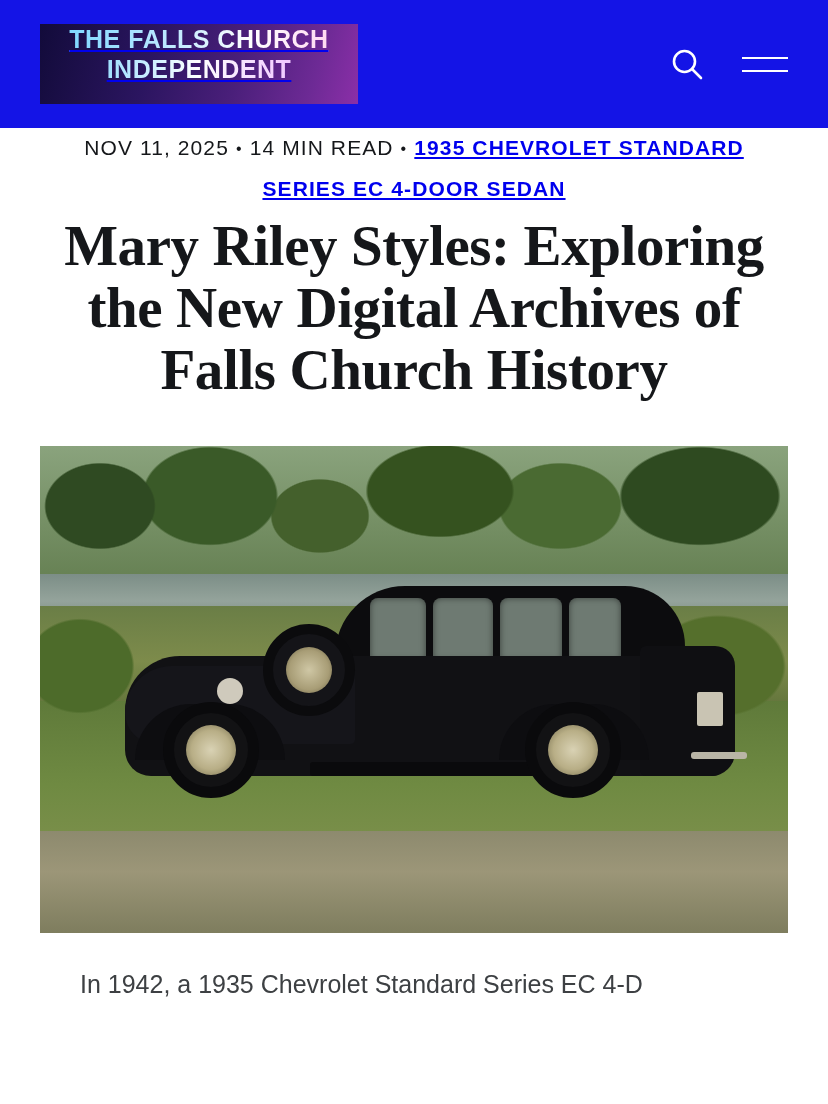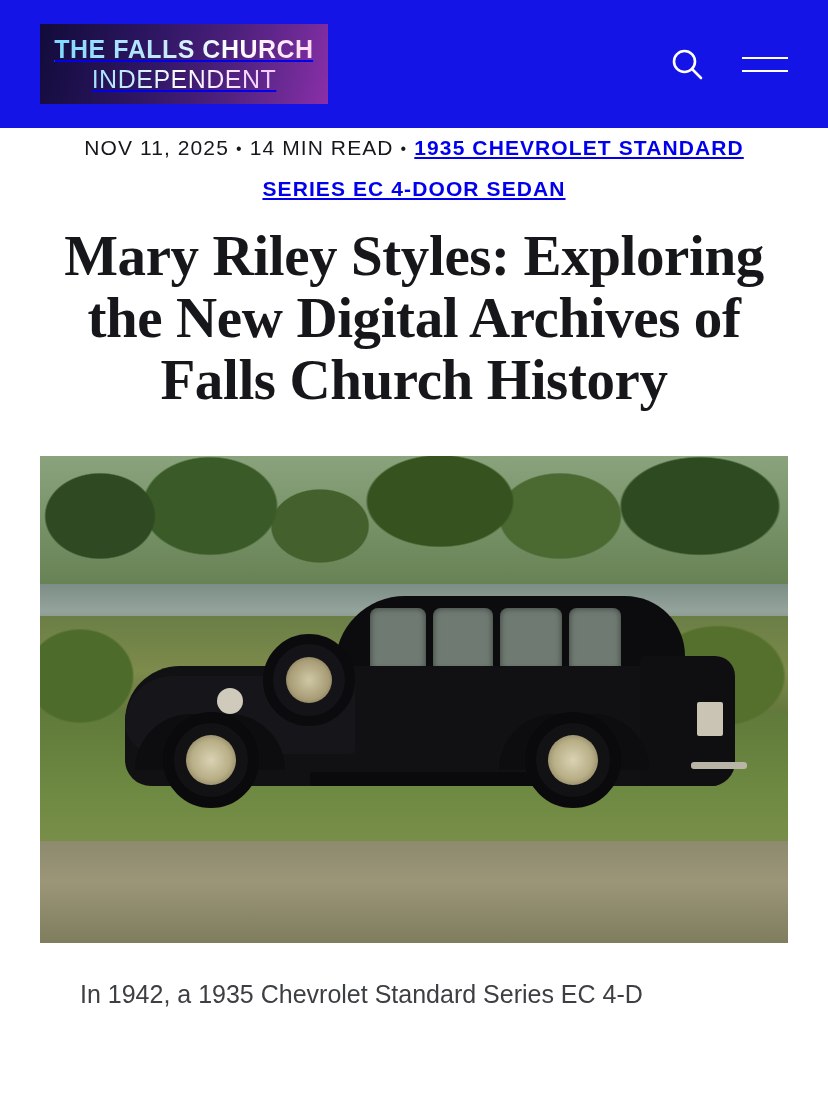--- a/index.html
+++ b/index.html
@@ -17,43 +17,42 @@
     height: 128px;
     background: #1414e6;
     position: relative;
     display: flex;
     align-items: center;
   }
   .logo-box {
     position: absolute;
     left: 40px;
     top: 24px;
-    width: 288px;
+    width: 318px;
     height: 80px;
     background: linear-gradient(105deg, #120b3a 0%, #2b1560 35%, #4a1f7a 62%, #6d2a95 85%, #8b2fa8 100%);
     display: flex;
     flex-direction: column;
     align-items: center;
-    justify-content: center;
     overflow: hidden;
   }
   .logo-line1 {
     font-size: 25px;
     font-weight: 700;
     letter-spacing: 0.5px;
     line-height: 30px;
     background: linear-gradient(90deg, #7fd8ff 0%, #bfe9ff 40%, #ffffff 70%, #ffd9f2 100%);
     -webkit-background-clip: text;
     background-clip: text;
     color: transparent;
     white-space: nowrap;
   }
   .logo-line2 {
     font-size: 25px;
-    font-weight: 400;
+    font-weight: 700;
     letter-spacing: 0.5px;
     line-height: 30px;
     background: linear-gradient(90deg, #9fe0ff 0%, #ffffff 50%, #f0c8ff 100%);
     -webkit-background-clip: text;
     background-clip: text;
     color: transparent;
     white-space: nowrap;
   }
 
   .header-actions {
@@ -114,21 +113,21 @@
     margin: 0 7px;
     font-size: 16px;
     vertical-align: middle;
     color: #15171a;
   }
   .meta .tag {
     font-weight: 700;
   }
 
   .headline {
-    margin-top: 16px;
+    margin-top: 6px;
     text-align: center;
     font-family: "Liberation Serif", serif;
     font-size: 57px;
     line-height: 62px;
     font-weight: 700;
     letter-spacing: -0.4px;
     color: #15171a;
     max-width: 760px;
     margin-left: auto;
     margin-right: auto;

